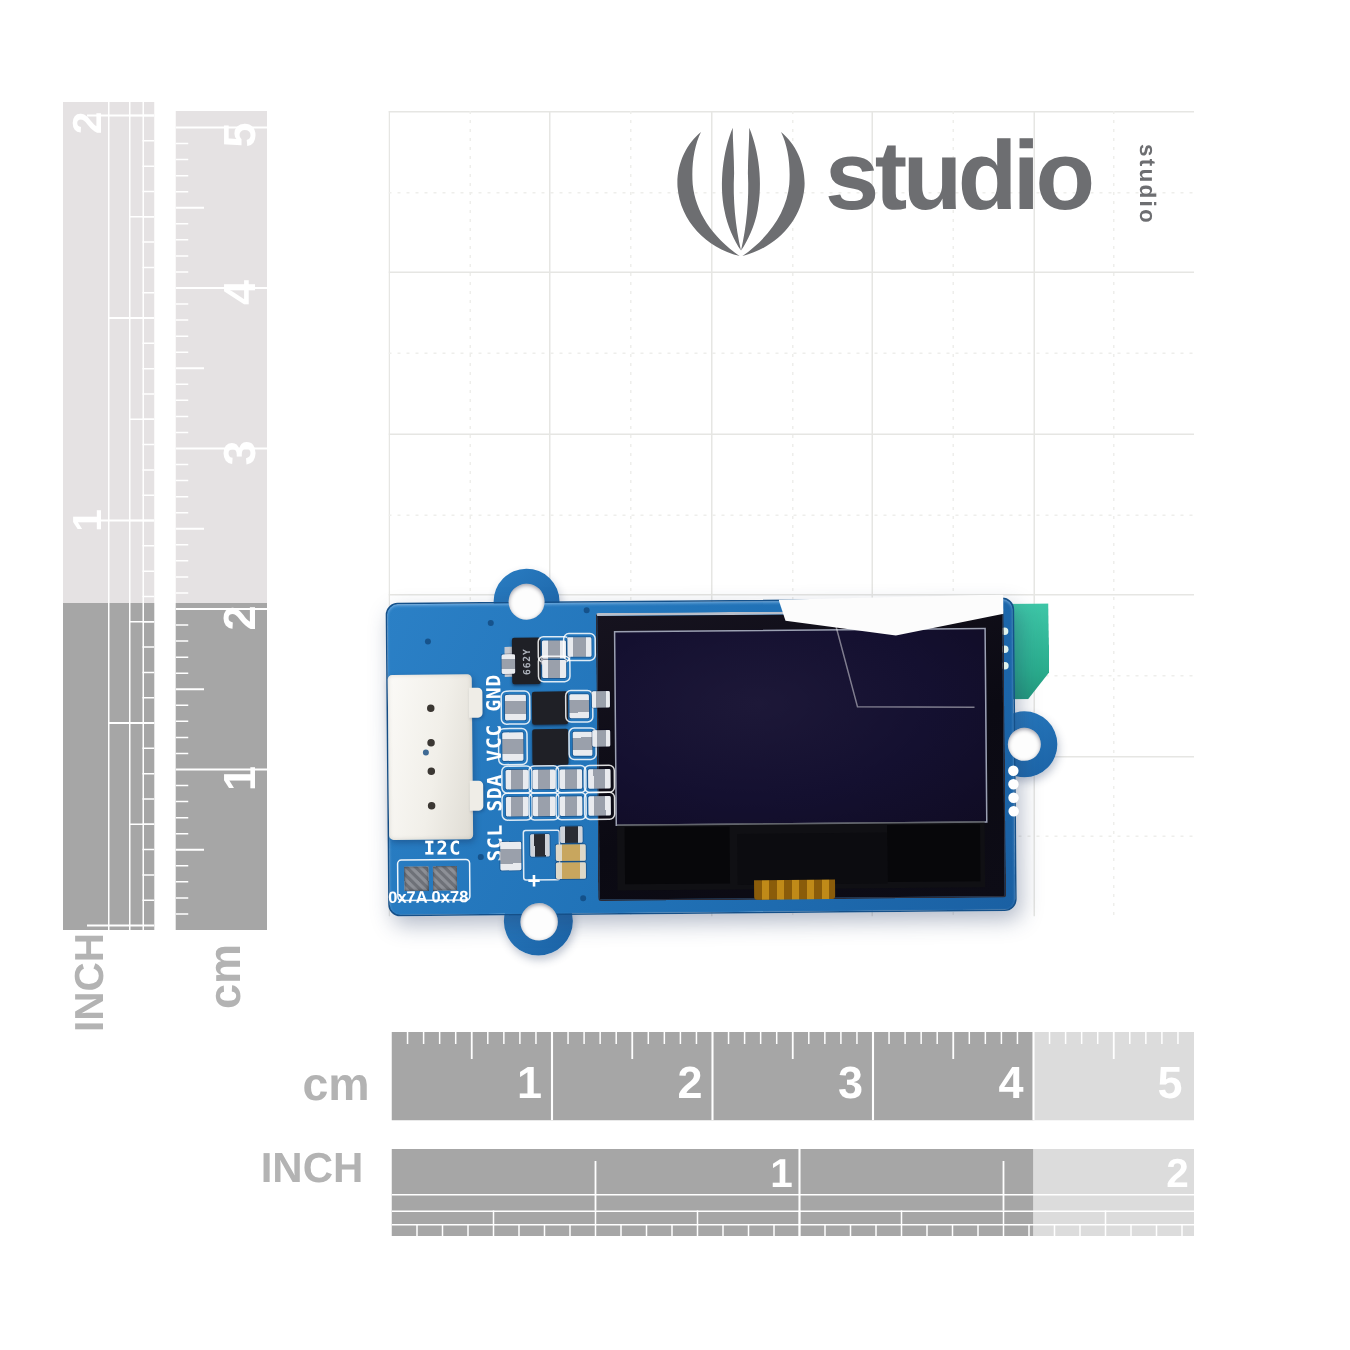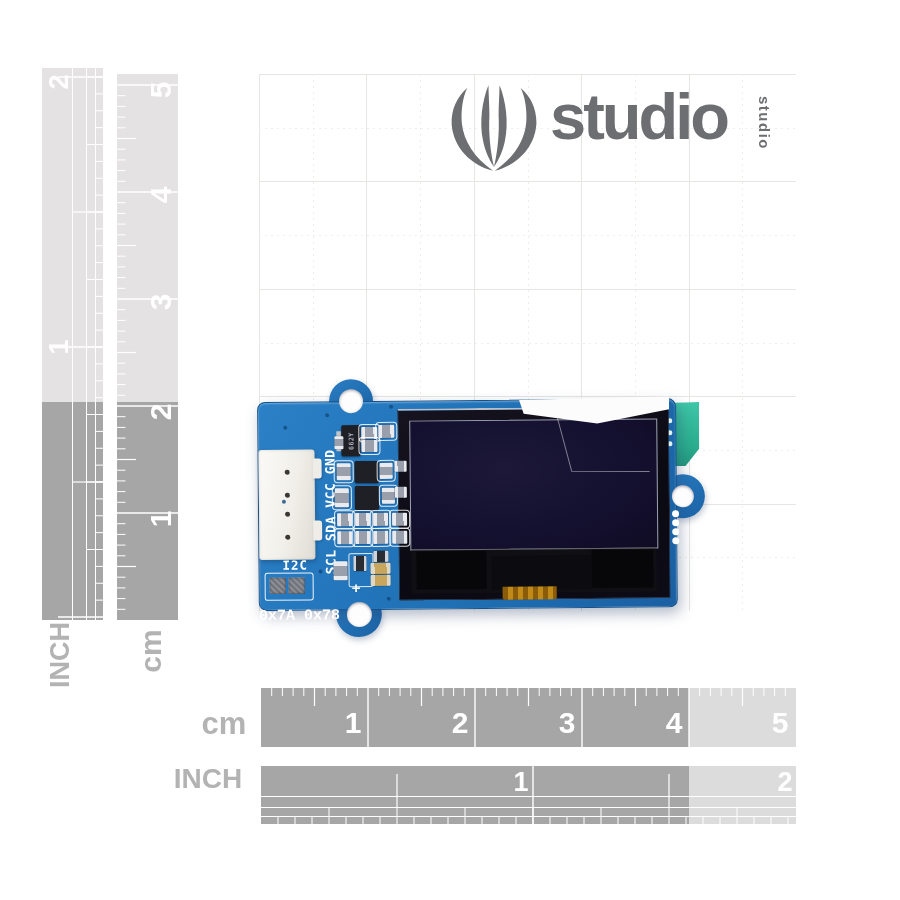--- a/index.html
+++ b/index.html
@@ -51,22 +51,22 @@
   #pin-label{position:absolute;left:19px;top:118px;transform-origin:0 100%;transform:rotate(-90deg);
     white-space:nowrap;color:#fff;font-family:"DejaVu Sans Mono",monospace;font-weight:bold;
     font-size:13px;letter-spacing:.5px;line-height:1;}
   #i2c-label{position:absolute;left:26px;top:178px;color:#fff;font-family:"DejaVu Sans Mono",monospace;
     font-weight:bold;font-size:12.5px;z-index:4;letter-spacing:1px;text-align:center;}
   #i2c-pad-box{position:absolute;left:8px;top:193px;width:47px;height:26px;border:1.5px solid rgba(255,255,255,.92);
     border-radius:3px;z-index:4;}
   .i2c-pad{position:absolute;top:4px;width:16px;height:16px;background:#84878e;z-index:4;
     background-image:linear-gradient(45deg,#6e7178 25%,#8d9097 25%,#8d9097 50%,#6e7178 50%,#6e7178 75%,#8d9097 75%);
     background-size:6px 6px;box-shadow:inset 0 0 2px rgba(0,0,0,.5);}
-  #addr-label{position:absolute;left:2px;top:228px;color:#fff;font-family:Liberation Mono, monospace;
-    font-weight:bold;font-size:15px;z-index:4;white-space:nowrap;}
+  #addr-label{position:absolute;left:2px;top:213px;color:#fff;font-family:Liberation Sans, sans-serif;
+    font-weight:bold;font-size:11px;z-index:4;white-space:nowrap;}
   #plus-label{position:absolute;left:95px;top:200px;color:#fff;font-weight:bold;font-size:15px;z-index:4;}
   .via{position:absolute;width:4px;height:4px;border-radius:50%;background:#11487e;z-index:4;opacity:.8;}
 
   
   #oled-glass{position:absolute;left:142px;top:30px;width:270px;height:189px;z-index:4;border-radius:2px;
     background:linear-gradient(160deg,#16131f 0%,#0b0a13 55%,#0d0c16 100%);
     border:1px solid #2c2c38;border-top:2px solid #b9bfca;}
   #oled-active{position:absolute;left:154px;top:42px;width:246px;height:128px;z-index:5;
     border:1px solid rgba(190,198,212,.8);
     background:radial-gradient(ellipse at 38% 38%,#1d1838 0%,#141030 55%,#100c24 100%);}

